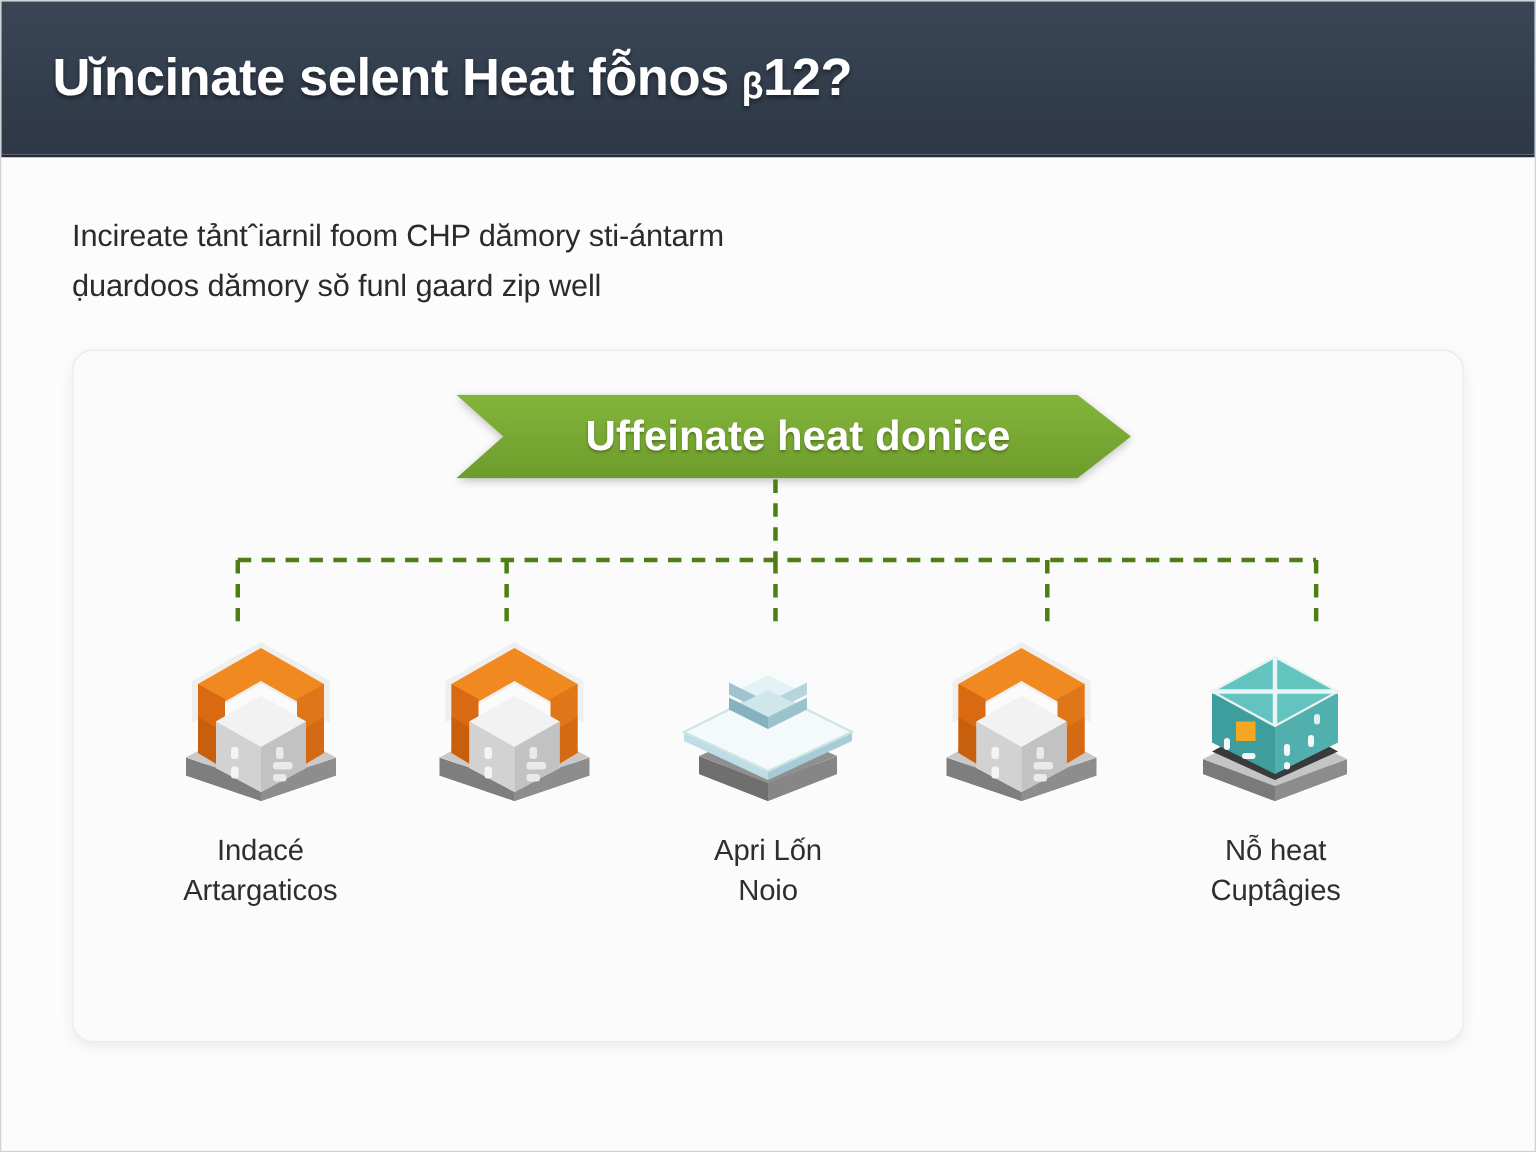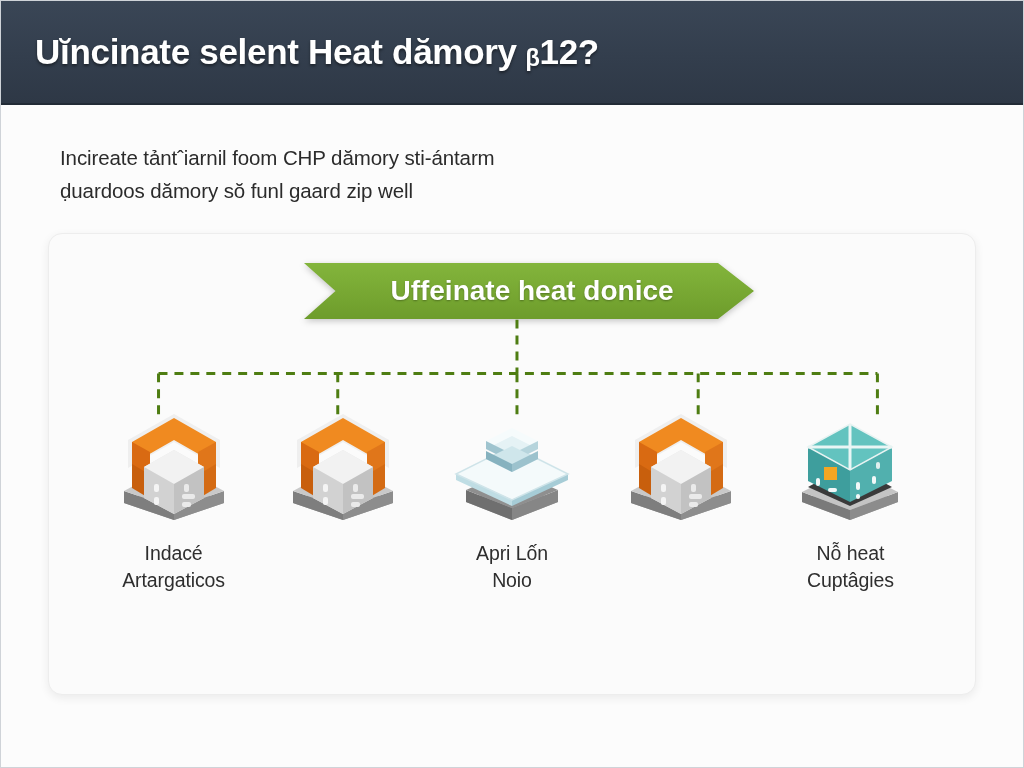--- a/index.html
+++ b/index.html
@@ -53,21 +53,20 @@
     position: relative;
   }
 
   .subtitle {
     color: #2b2b2b;
     font-size: 20.5px;
     line-height: 33px;
     max-width: 640px;
     margin-bottom: 26px;
     letter-spacing: -0.1px;
-    margin-left: 12px;
   }
   .subtitle-line { display: block; }
 
   
   .card {
     position: relative;
     height: 462px;
     background: #fbfbfb;
     border: 1px solid #ededed;
     border-radius: 14px;
@@ -107,21 +106,21 @@
     left: 0; top: 0;
     width: 100%;
     height: 100%;
     pointer-events: none;
   }
 
   
   .nodes {
     position: absolute;
     left: 0;
-    top: 172px;
+    top: 186px;
     width: 100%;
     display: flex;
     justify-content: space-between;
     padding: 0 40px;
   }
   .node {
     width: 172px;
     display: flex;
     flex-direction: column;
     align-items: center;
@@ -140,21 +139,21 @@
     letter-spacing: -0.1px;
   }
   .node-label span { display: block; }
 </style>
 </head>
 <body>
 
 <div class="page">
 
   <div class="header">
-    <div class="header-title">Uĭncinate selent Heat dămory ᵦ12?</div>
+    <div class="header-title">Uĭncinate selent Heat fỗnos ᵦ12?</div>
   </div>
 
   <div class="body-area">
 
     <div class="subtitle">
       <span class="subtitle-line">Incireate tảntˆiarnil foom CHP dămory sti-ántarm</span>
       <span class="subtitle-line">ḍuardoos dămory sŏ funl gaard zip well</span>
     </div>
 
     <div class="card">

